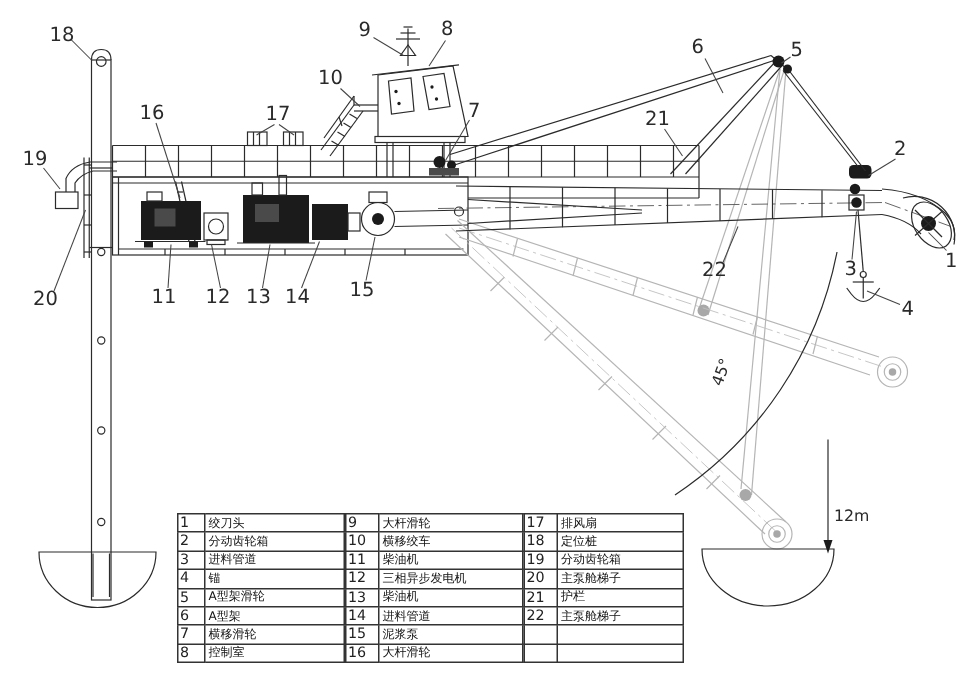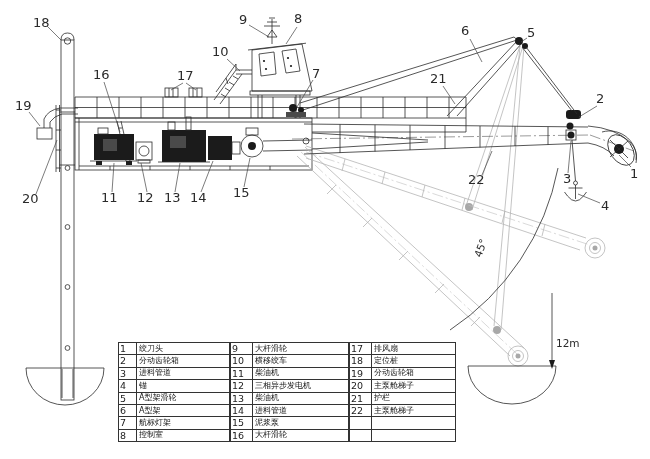--- a/index.html
+++ b/index.html
@@ -397,21 +397,21 @@
     <tr>
             <td class="num">5</td>
             <td>A型架滑轮</td>
           </tr>
     <tr>
             <td class="num">6</td>
             <td>A型架</td>
           </tr>
     <tr>
             <td class="num">7</td>
-            <td>航标灯架</td>
+            <td>横移滑轮</td>
           </tr>
     <tr>
             <td class="num">8</td>
             <td>控制室</td>
           </tr>
   </tbody>
       </table>
   <table>
     <tbody>
           <tr>

